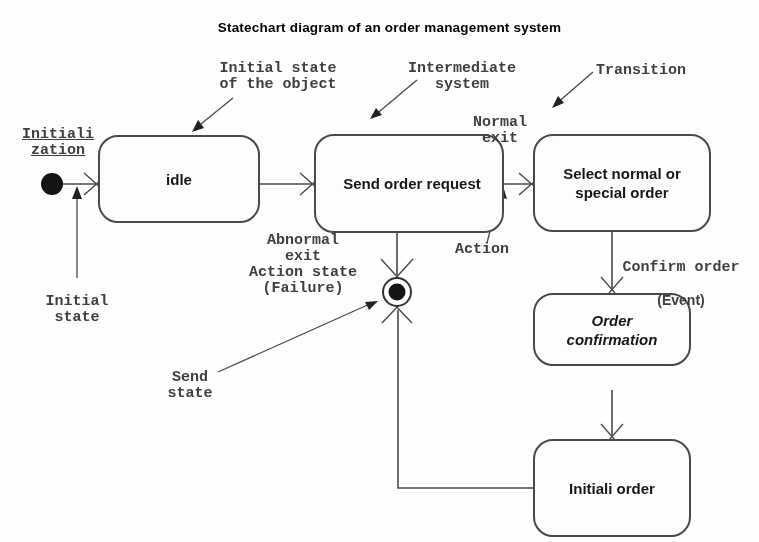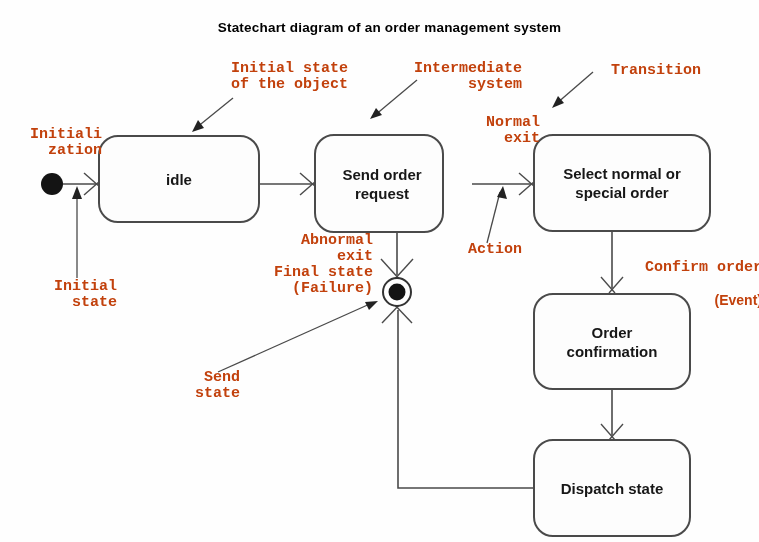--- a/index.html
+++ b/index.html
@@ -54,22 +54,22 @@
     line-height: 19px;
     padding: 4px 14px;
     box-sizing: border-box;
   }
   .note {
     position: absolute;
     font-family: "Liberation Mono", "DejaVu Sans Mono", monospace;
     font-weight: bold;
     font-size: 15px;
     line-height: 16px;
-    color: #c2410c;
-    text-align: right;
+    color: #404040;
+    text-align: center;
     white-space: pre-line;
   }
   .note .sub-sans {
     font-family: "Liberation Sans", sans-serif;
     font-size: 14px;
     font-weight: bold;
   }
 </style>
 </head>
 <body>
@@ -144,48 +144,48 @@
     </g>
     <g>
       <line class="aline" x1="218" y1="372" x2="372" y2="303"></line>
       <polygon class="ahead" points="378,301 369,310 365,302"></polygon>
     </g>
   </svg>
 
   <div class="state" style="left:98px;  top:135px; width:162px; height:88px;">
     <span>idle</span>
   </div>
-  <div class="state" style="left:314px; top:134px; width:130px; height:99px;padding-left:20px;">
+  <div class="state" style="left:314px; top:134px; width:190px; height:99px;padding-left:20px;">
     <span>Send order request</span>
   </div>
   <div class="state" style="left:533px; top:134px; width:178px; height:98px;">
     <span>Select normal or special order</span>
   </div>
-  <div class="state" style="left:533px; top:293px; width:158px; height:97px;">
+  <div class="state" style="left:533px; top:293px; width:158px; height:73px;font-style:italic;">
     <span>Order confirmation</span>
   </div>
   <div class="state" style="left:533px; top:439px; width:158px; height:98px;">
-    <span>Dispatch state</span>
+    <span>Initiali order</span>
   </div>
 
-  <div class="note" style="left:14px;  top:127px; width:88px;">Initiali
+  <div class="note" style="left:14px;  top:127px; width:88px;text-decoration:underline;">Initiali
 zation</div>
-  <div class="note" style="left:37px;  top:279px; width:80px;font-family:Liberation Mono, monospace;">Initial
+  <div class="note" style="left:37px;  top:294px; width:80px;font-family:Liberation Mono, monospace;">Initial
 state</div>
   <div class="note" style="left:208px; top:61px;  width:140px;">Initial state
 of the object</div>
   <div class="note" style="left:402px; top:61px;  width:120px;">Intermediate
 system</div>
   <div class="note" style="left:581px; top:63px;  width:120px;">Transition</div>
   <div class="note" style="left:460px; top:115px; width:80px;">Normal
 exit</div>
   <div class="note" style="left:442px; top:242px; width:80px;">Action</div>
   <div class="note" style="left:233px; top:233px; width:140px;">Abnormal
 exit
-Final state
+Action state
 (Failure)</div>
   <div class="note" style="left:140px; top:370px; width:100px;">Send
 state</div>
   <div class="note" style="left:600px; top:244px; width:162px;">
     <div>Confirm order</div>
     <div class="sub-sans">(Event)</div>
   </div>
 
 </div>
 

